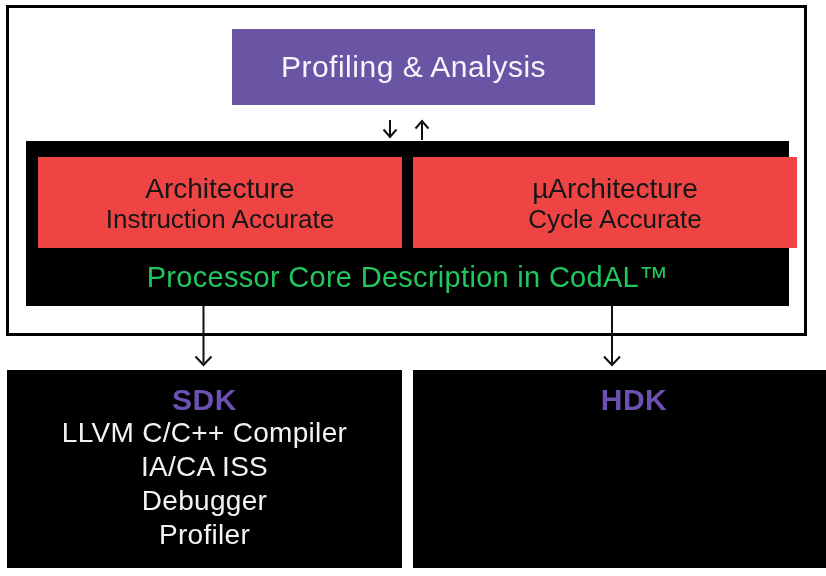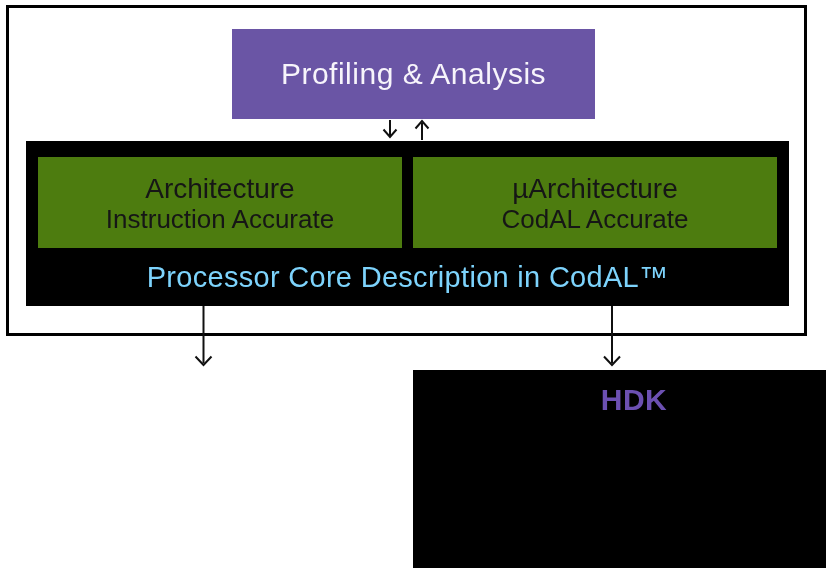--- a/index.html
+++ b/index.html
@@ -5,43 +5,43 @@
   html, body { margin:0; padding:0; background:#ffffff; }
   .stage {
     position:relative; width:826px; height:576px; background:#ffffff;
     font-family:"Liberation Sans", sans-serif; overflow:hidden;
   }
   .outer-frame {
     position:absolute; left:6px; top:5px; width:801px; height:331px;
     border:3px solid #000000; box-sizing:border-box; background:transparent;
   }
   .profiling-box {
-    position:absolute; left:232px; top:29px; width:363px; height:90px;
+    position:absolute; left:232px; top:29px; width:363px; height:76px;
     background:#6A55A5; display:flex; align-items:center; justify-content:center;
   }
   .profiling-box .label {
     color:#F7F4FB; font-size:30px; letter-spacing:0.5px;
   }
   .core-box {
     position:absolute; left:26px; top:141px; width:763px; height:165px;
     background:#000000;
   }
   .inner-white {
-    position:absolute; top:16px; width:364px; height:91px; background:#4d7c0f;
+    position:absolute; top:16px; width:364px; height:91px; background:#ef4444;
     color:#161616; display:flex; flex-direction:column;
     align-items:center; justify-content:center; text-align:center;
   }
   .inner-white.left  { left:12px; }
-  .inner-white.right { left:387px; }
+  .inner-white.right { left:387px;padding-left:20px; }
   .inner-white .title    { font-size:28px; line-height:33px; }
   .inner-white .subtitle { font-size:26px; line-height:29px; }
   .core-caption {
     position:absolute; left:0; right:0; top:107px; height:58px;
     display:flex; align-items:center; justify-content:center;
-    color:#7dd3fc; font-size:29px; letter-spacing:0.3px;
+    color:#22c55e; font-size:29px; letter-spacing:0.3px;
   }
   .kit-box {
     position:absolute; top:370px; height:198px; background:#000000;
     box-sizing:border-box; padding-top:13px; text-align:center;
   }
   .kit-box.sdk { left:7px;   width:395px; }
   .kit-box.hdk { left:413px; width:442px; }
   .kit-title {
     font-size:30px; font-weight:bold; color:#6C50B2; line-height:33px;
     letter-spacing:0.5px;
@@ -65,25 +65,32 @@
     <span class="label">Profiling &amp; Analysis</span>
   </div>
 
   <div class="core-box">
     <div class="inner-white left">
       <div class="title">Architecture</div>
       <div class="subtitle">Instruction Accurate</div>
     </div>
     <div class="inner-white right">
       <div class="title">µArchitecture</div>
-      <div class="subtitle">CodAL Accurate</div>
+      <div class="subtitle">Cycle Accurate</div>
     </div>
     <div class="core-caption">Processor Core Description in CodAL™</div>
   </div>
 
+  <div class="kit-box sdk">
+    <div class="kit-title">SDK</div>
+    <div class="kit-item">LLVM C/C++ Compiler</div>
+    <div class="kit-item">IA/CA ISS</div>
+    <div class="kit-item">Debugger</div>
+    <div class="kit-item">Profiler</div>
+  </div>
 
   <div class="kit-box hdk">
     <div class="kit-title">HDK</div>
   </div>
 
   <svg class="arrow-layer" viewBox="0 0 826 576" xmlns="http://www.w3.org/2000/svg">
 
     <g stroke="#101010" stroke-width="2" fill="none">
       <line x1="390" y1="120" x2="390" y2="136"></line>
       <polyline points="383.5,129.5 390,137 396.5,129.5"></polyline>

